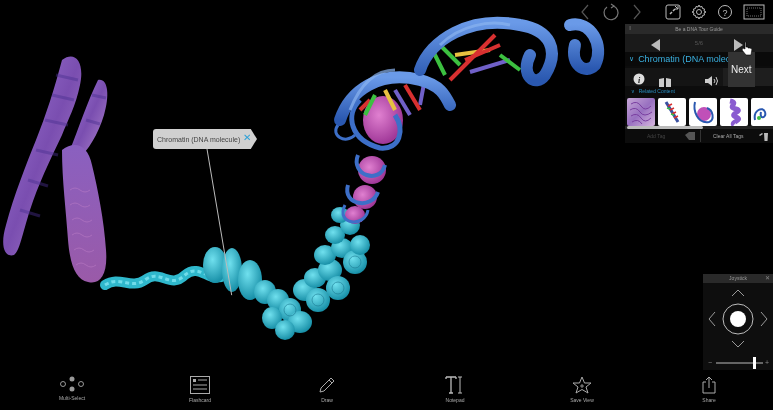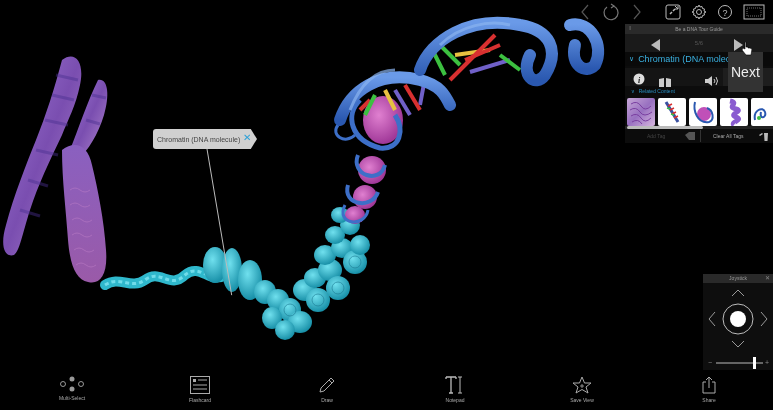--- a/index.html
+++ b/index.html
@@ -14,21 +14,21 @@
 
     
     .panel { position: absolute; left: 625px; top: 24px; width: 148px; background: #0c0c0c; }
     .tour-head { height: 10px; background: #2a2a2a; display: flex; align-items: center; font-size: 5px; color: #999; position: relative; }
     .tour-head .grip { position: absolute; left: 4px; top: 1px; font-size: 6px; color: #888; letter-spacing: -1px; }
     .tour-head .title { width: 100%; text-align: center; }
     .tour-nav { height: 18px; background: #1a1a1a; position: relative; display: flex; align-items: center; justify-content: center; }
     .tour-nav .counter { font-size: 6px; color: #555; }
     .tour-nav .prev { position: absolute; left: 26px; top: 3px; }
     .tour-nav .next { position: absolute; left: 108px; top: 3px; }
-    .next-tip { position: absolute; left: 728px; top: 52px; background: #333; color: #eee; font-size: 14px; padding: 12px 3px; }
+    .next-tip { position: absolute; left: 728px; top: 52px; background: #333; color: #eee; font-size: 10px; padding: 12px 3px; }
     .cursor { position: absolute; left: 742px; top: 42px; }
     .struct-title { height: 14px; display: flex; align-items: center; padding-left: 4px; font-size: 9px; color: #3ab0e0; white-space: nowrap; overflow: hidden; background: #0a0a0a; }
     .struct-title .chev { margin-right: 4px; font-size: 7px; }
     .tool-row { height: 18px; background: #141414; display: flex; align-items: center; position: relative; margin-top: 2px; }
     .tool-row .info { position: absolute; left: 8px; top: 3px; }
     .tool-row .book { position: absolute; left: 34px; top: 5px; }
     .tool-row .speaker { position: absolute; left: 80px; top: 4px; }
     .tool-row .dark { position: absolute; left: 98px; top: 0; width: 50px; height: 18px; background: #1e1e1e; }
     .related-head { height: 10px; display: flex; align-items: center; padding-left: 6px; font-size: 5px; color: #2a8fc0; }
     .related-head .chev { margin-right: 4px; font-size: 5px; }

